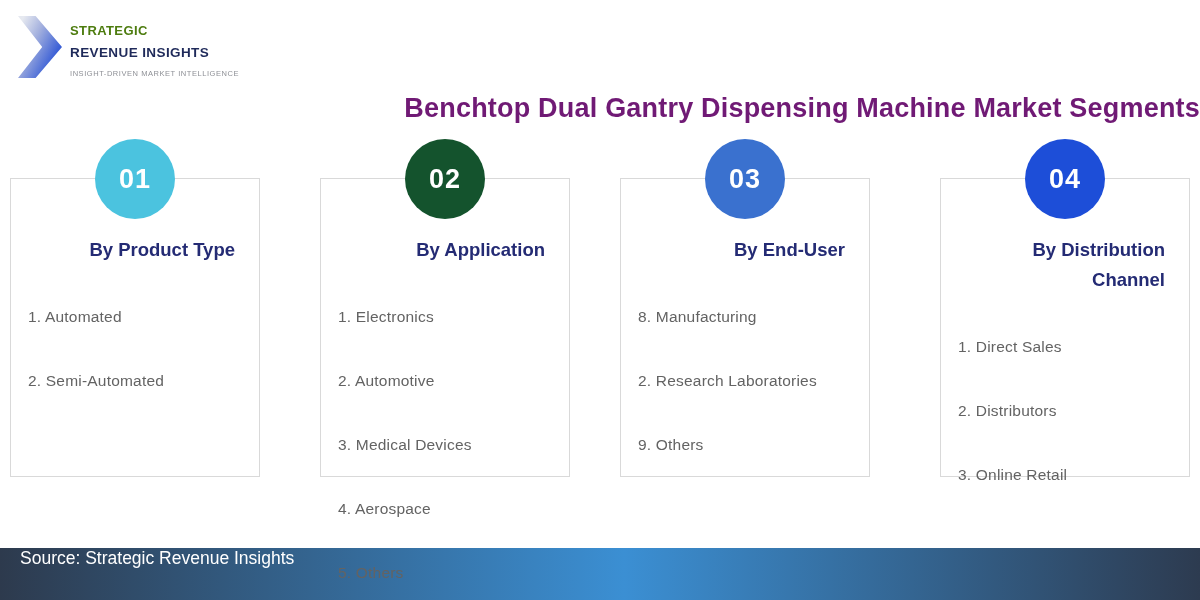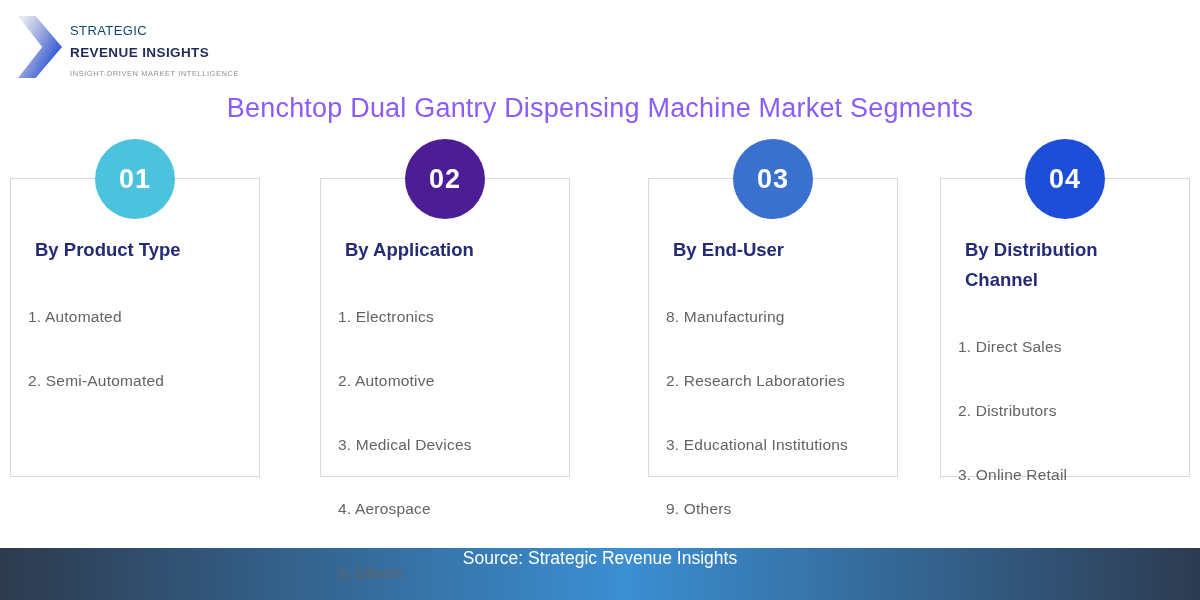--- a/index.html
+++ b/index.html
@@ -14,75 +14,75 @@
 
   
   .logo { position: absolute; left: 18px; top: 14px; }
   .logo-icon {
     position: absolute; left: 0; top: 2px;
     width: 44px; height: 62px;
     background: linear-gradient(118deg, #e6e9f0 8%, #a3b0de 38%, #3a5fd6 76%, #2b4ecb 100%);
     clip-path: polygon(0% 0%, 40% 0%, 100% 50%, 40% 100%, 0% 100%, 55% 50%);
   }
   .logo-text { position: absolute; left: 52px; top: 10px; width: 260px; }
-  .brand-line1 { font-size: 13px; font-weight: normal; color: #0c4a6e; letter-spacing: 0.4px; line-height: 13px; }
+  .brand-line1 { font-size: 13px; font-weight: bold; color: #4d7c0f; letter-spacing: 0.4px; line-height: 13px; }
   .brand-line2 { font-size: 13.5px; font-weight: bold; color: #1f2a5a; letter-spacing: 0.4px; line-height: 14px; margin-top: 9px; }
   .brand-tagline { margin-top: 9px; font-size: 7.5px; color: #8e9096; letter-spacing: 0.55px; }
 
   
   .page-title {
     position: absolute; top: 93px; left: 0; width: 100%;
-    text-align: center;
-    font-size: 27px; font-weight: normal; color: #8b5cf6;
+    text-align: right;
+    font-size: 27px; font-weight: bold; color: #701a75;
     letter-spacing: 0.2px;
   }
 
   
   .card-group { position: absolute; top: 139px; width: 250px; }
   .card-group.g1 { left: 10px; }
   .card-group.g2 { left: 320px; }
-  .card-group.g3 { left: 648px; }
+  .card-group.g3 { left: 620px; }
   .card-group.g4 { left: 940px; }
 
   .badge {
     position: relative; z-index: 2;
     width: 80px; height: 80px; border-radius: 50%;
     margin: 0 auto;
     display: flex; align-items: center; justify-content: center;
     color: #ffffff; font-size: 27px; font-weight: bold; letter-spacing: 1px; text-align: right;
   }
 
   .panel {
     position: absolute; top: 39px; left: 0; z-index: 1;
     width: 250px; height: 299px;
     box-sizing: border-box;
     border: 1px solid #d9d9d9;
     background: #ffffff;
     padding-top: 56px;
   }
   .panel-heading {
     font-size: 18.5px; font-weight: bold; color: #242b74;
-    text-align: left; line-height: 30px;
+    text-align: right; line-height: 30px;
     max-width: 200px; margin: 0 auto 5px auto;
   }
   .panel-list { padding: 0 8px 0 17px; }
   .panel-item {
     font-size: 15.5px; color: #636363;
     line-height: 25px; letter-spacing: 0.2px; margin-top: 39px;
   }
 
   
   .footer {
     position: absolute; left: 0; bottom: 0;
     width: 100%; height: 52px;
     box-sizing: border-box;
     background: linear-gradient(90deg, #2d3a4d 0%, #3b8fd3 52%, #2d3b50 100%);
-    display: flex; align-items: center; justify-content: space-between;
+    display: flex; justify-content: space-between;
     padding: 0 20px;
-    color: #ffffff; font-size: 17.5px; flex-direction: column;
+    color: #ffffff; font-size: 17.5px;
   }
 </style>
 </head>
 <body>
 
 <div class="canvas">
 
   <div class="logo">
     <div class="logo-icon"></div>
     <div class="logo-text">
@@ -99,41 +99,40 @@
     <div class="panel">
       <div class="panel-heading">By Product Type</div>
       <div class="panel-list">
         <div class="panel-item">1. Automated</div>
         <div class="panel-item">2. Semi-Automated</div>
       </div>
     </div>
   </div>
 
   <div class="card-group g2">
-    <div class="badge" style="background: #4c1d95;">02</div>
+    <div class="badge" style="background: #14532d;">02</div>
     <div class="panel">
       <div class="panel-heading">By Application</div>
       <div class="panel-list">
         <div class="panel-item">1. Electronics</div>
         <div class="panel-item">2. Automotive</div>
         <div class="panel-item">3. Medical Devices</div>
         <div class="panel-item">4. Aerospace</div>
         <div class="panel-item">5. Others</div>
       </div>
     </div>
   </div>
 
   <div class="card-group g3">
     <div class="badge" style="background: rgb(58, 113, 207);">03</div>
     <div class="panel">
       <div class="panel-heading">By End-User</div>
       <div class="panel-list">
         <div class="panel-item">8. Manufacturing</div>
         <div class="panel-item">2. Research Laboratories</div>
-        <div class="panel-item">3. Educational Institutions</div>
         <div class="panel-item">9. Others</div>
       </div>
     </div>
   </div>
 
   <div class="card-group g4">
     <div class="badge" style="background: #1d4ed8;">04</div>
     <div class="panel">
       <div class="panel-heading">By Distribution Channel</div>
       <div class="panel-list">

